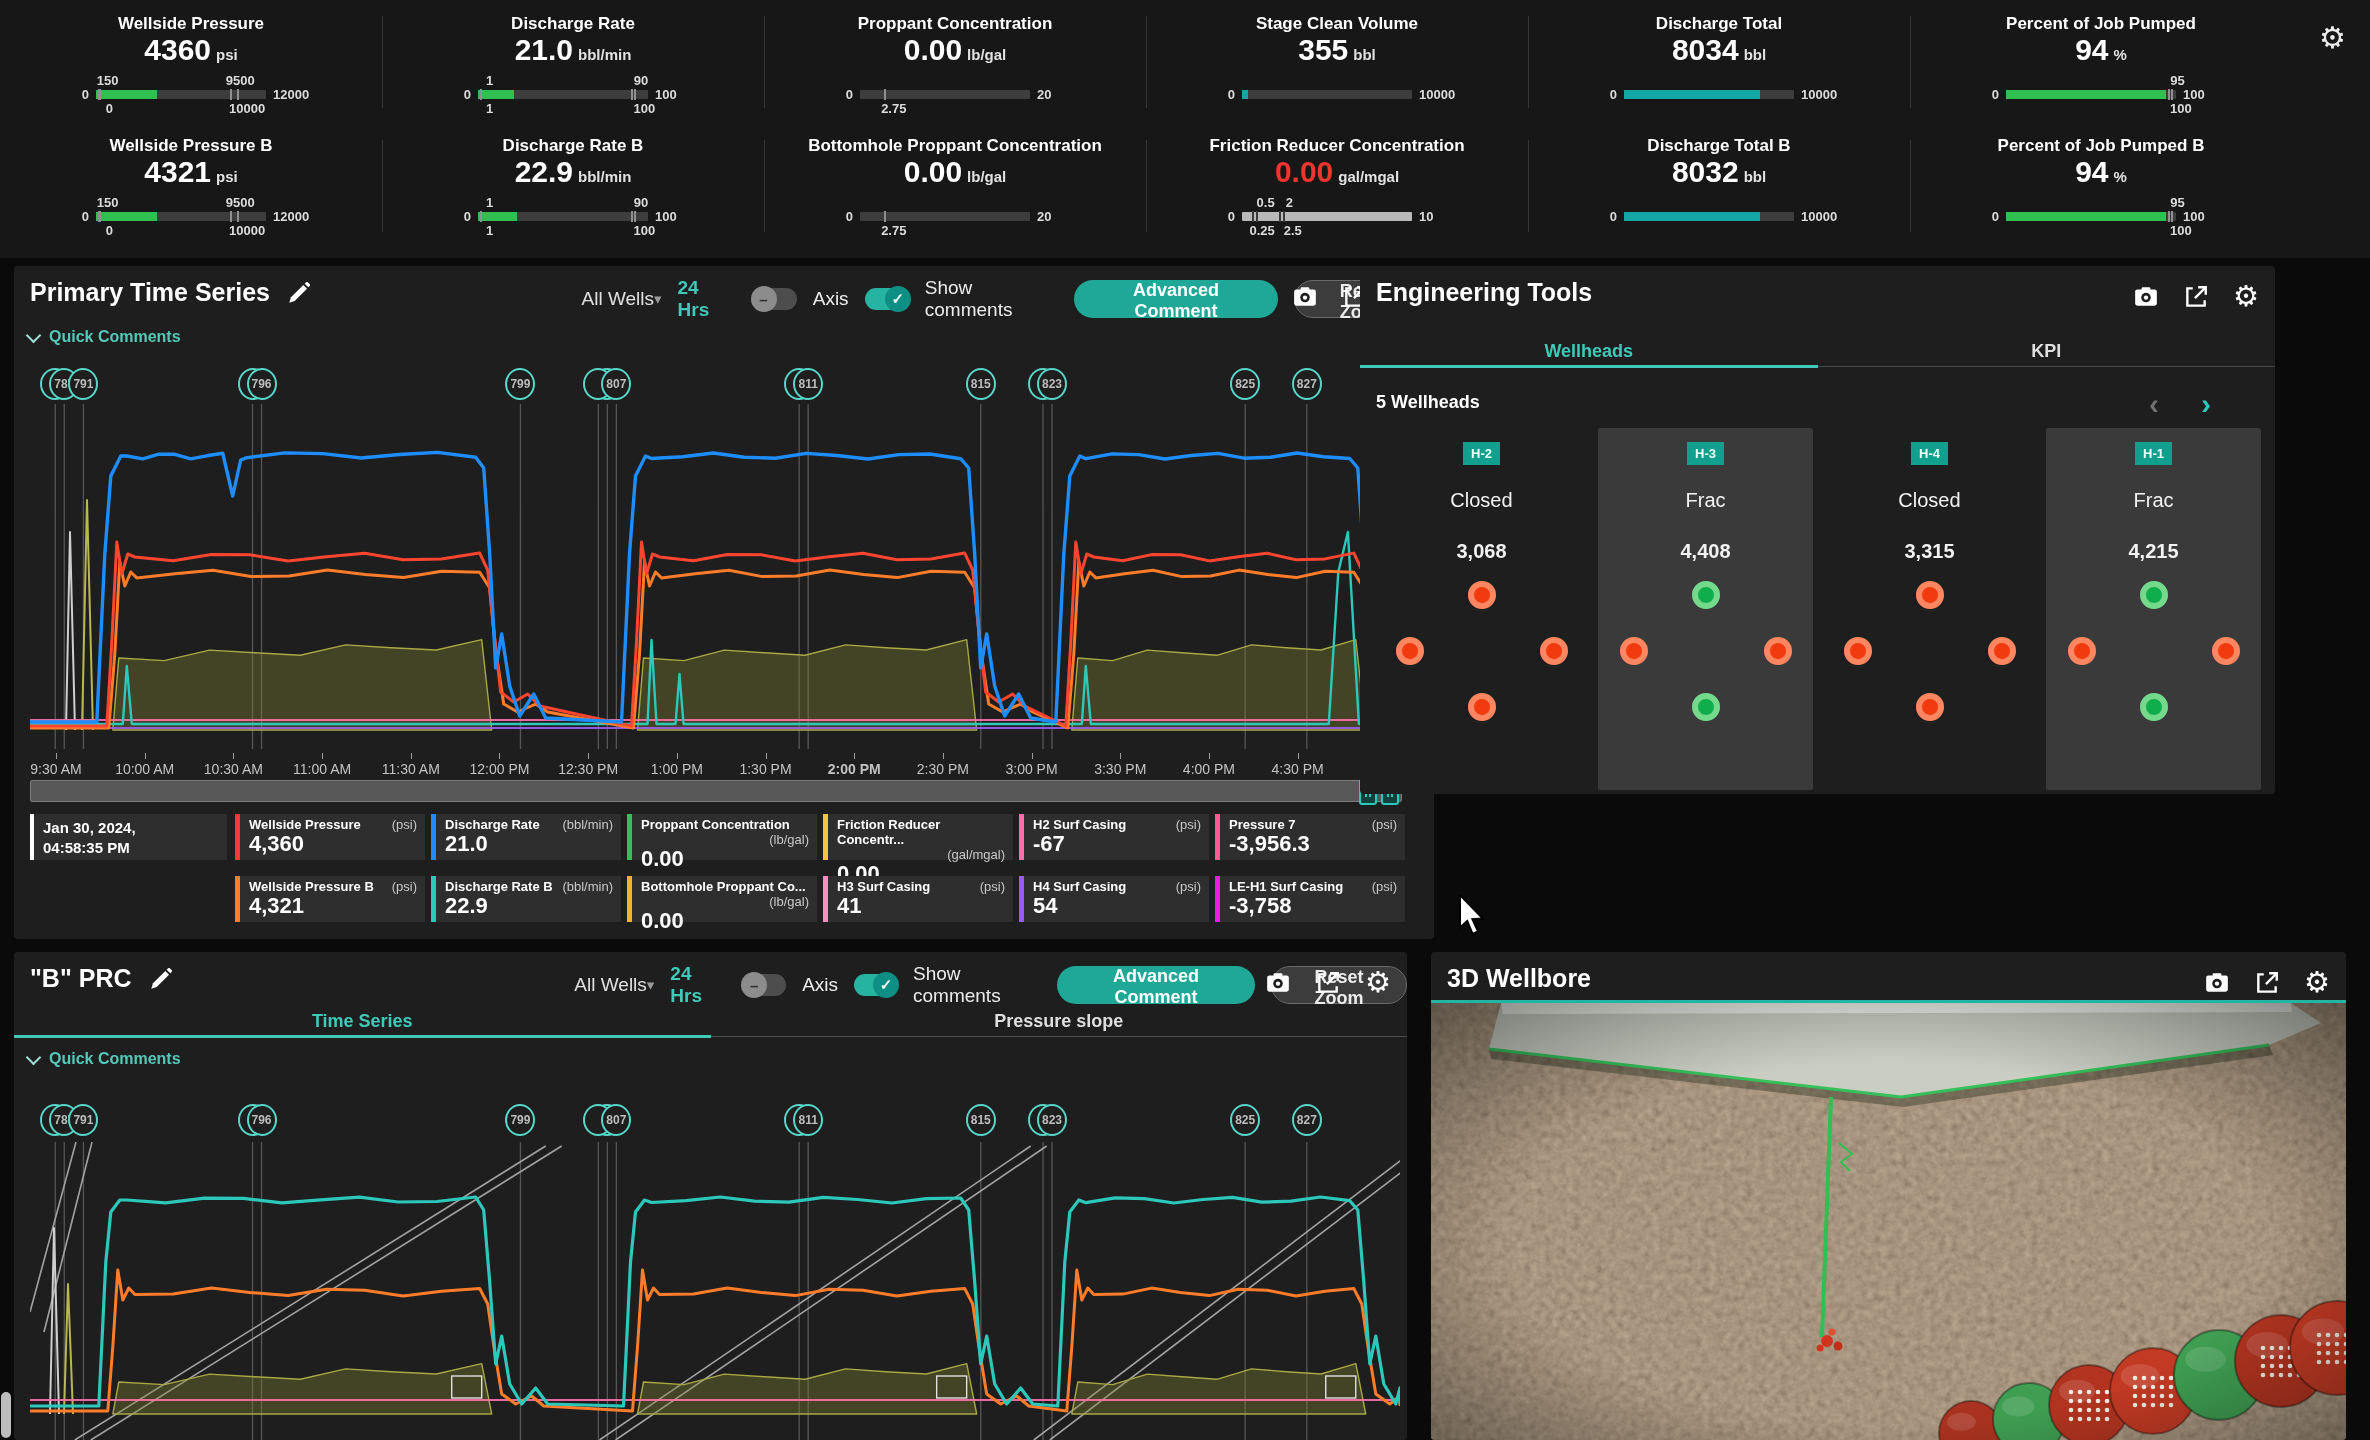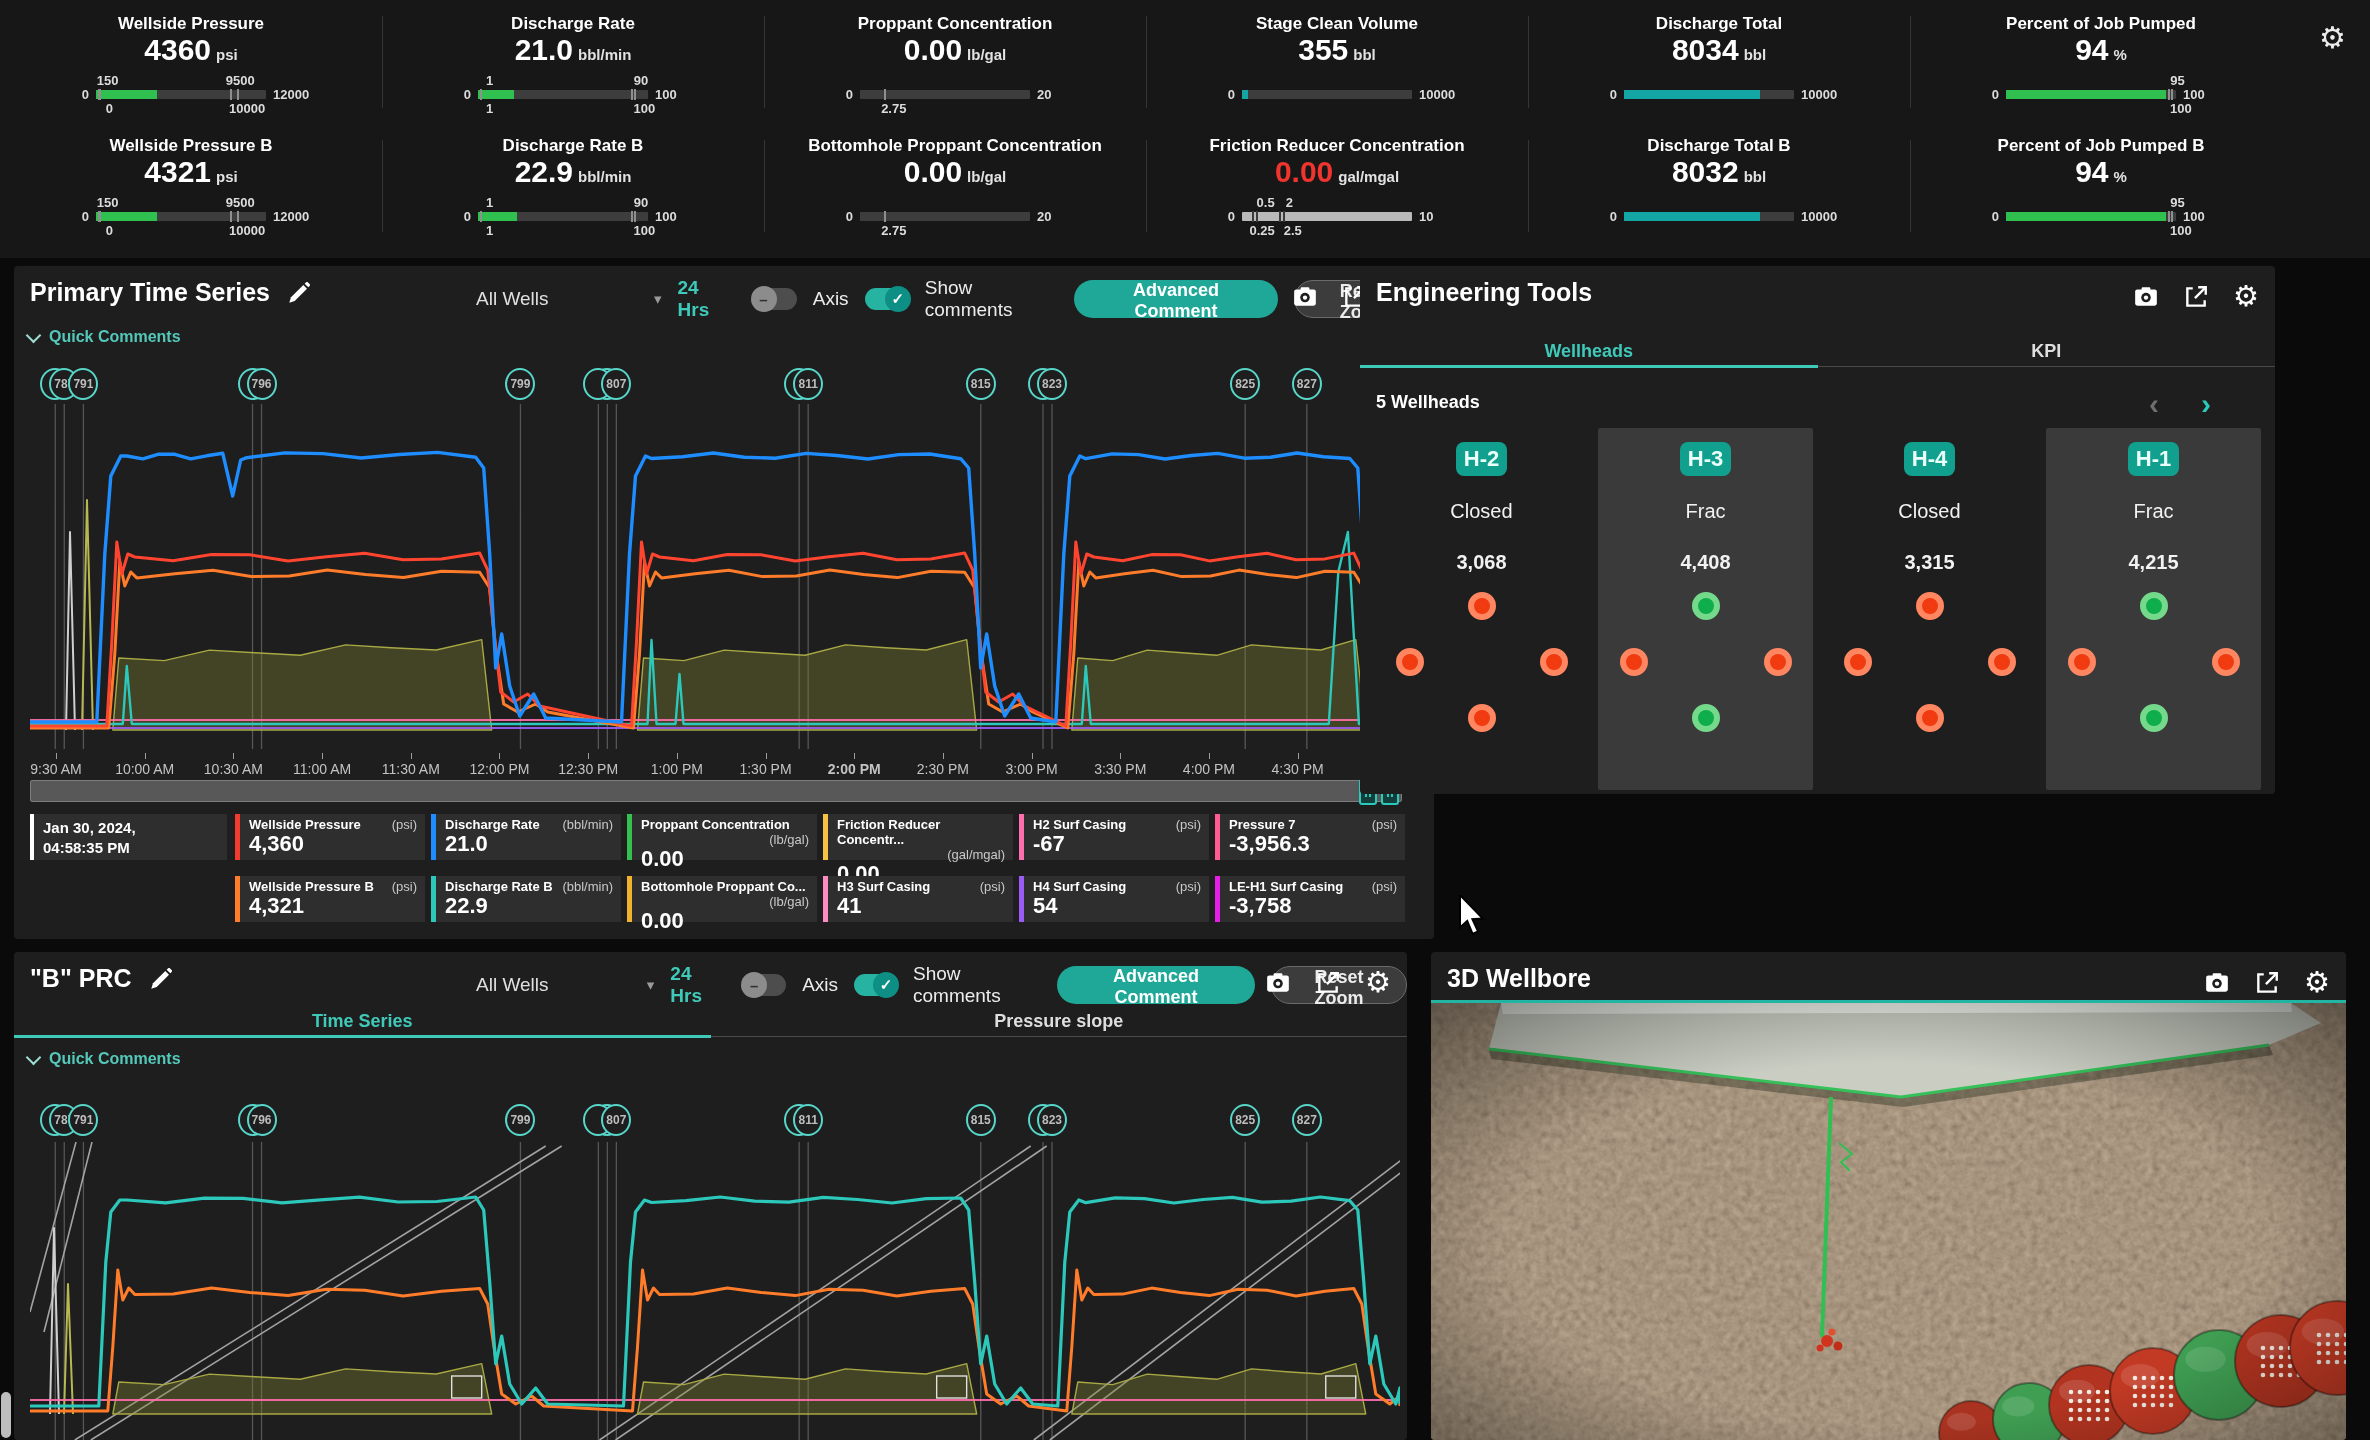--- a/index.html
+++ b/index.html
@@ -29,21 +29,21 @@
   #primary-panel{left:14px;top:266px;width:1393px;height:673px;padding-left:27px;}
   #eng-panel{left:1360px;top:266px;width:915px;height:528px;}
   #bprc-panel{left:14px;top:952px;width:1393px;height:488px;}
   #wellbore-panel{left:1431px;top:952px;width:915px;height:488px;}
   .titlewrap{position:absolute;left:16px;top:12px;display:flex;gap:16px;align-items:center;}
   .p-title{font-size:25px;font-weight:bold;margin:0;}
   .icon-btn{background:none;border:none;padding:0;cursor:pointer;display:flex;align-items:center;}
   .iconset{position:absolute;right:16px;top:16px;display:flex;gap:24px;align-items:center;}
   .gear-txt{font-size:29px;color:#fff;line-height:1;}
   .controls{position:absolute;left:462px;top:14px;display:flex;align-items:center;gap:16px;height:38px;}
-  .dd{width:196px;display:flex;justify-content:space-between;align-items:center;color:#e0e0e0;font-size:19px;cursor:pointer;}
+  .dd{width:196px;display:flex;justify-content:flex-end;align-items:center;color:#e0e0e0;font-size:19px;cursor:pointer;}
   .dd .caret{color:#9a9a9a;font-size:15px;}
   .range-lbl{color:#3fc9b9;font-size:19px;font-weight:bold;margin-right:4px;}
   .tgl{width:46px;height:22px;border-radius:11px;position:relative;border:none;cursor:pointer;}
   .tgl.off{background:#4d4d4d;}
   .tgl.on{background:#27b3a2;}
   .knob{position:absolute;top:-2px;width:26px;height:26px;border-radius:50%;display:flex;align-items:center;justify-content:center;font-size:15px;font-weight:bold;}
   .tgl.off .knob{left:-2px;background:#8c8c8c;color:#2e2e2e;}
   .tgl.on .knob{right:-2px;background:#0e8f85;color:#fff;}
   .tgl-lbl{font-size:19px;color:#ececec;}
   .pill{height:38px;border-radius:19px;font-size:18px;font-weight:bold;border:none;cursor:pointer;padding:0 20px;font-family:inherit;}
@@ -72,21 +72,21 @@
   
   .tabs{position:absolute;width:100%;}
   .tab{position:absolute;top:0;width:50%;text-align:center;font-size:18px;color:#dedede;cursor:pointer;background:none;border:none;font-family:inherit;font-weight:bold;}
   .tab.active{color:#3fc9b9;}
   .tab-underline{position:absolute;height:1px;background:#4a4a4a;width:100%;}
   .tab-underline-active{position:absolute;height:3px;background:#3fc9b9;top:-1px;}
   
   #eng-cards{position:absolute;left:14px;top:162px;right:14px;height:362px;display:flex;gap:9px;}
   .wh-card{flex:1;position:relative;text-align:center;border-radius:2px;cursor:pointer;}
   .wh-card.highlight{background:#3a3a3a;}
-  .wh-badge{display:inline-block;margin-top:14px;background:#12a08e;color:#eafffa;font-weight:bold;font-size:22px;padding:4px 8px;border-radius:8px;}
+  .wh-badge{display:inline-block;margin-top:14px;background:#12a08e;color:#eafffa;font-weight:bold;font-size:13px;padding:4px 8px;border-radius:0;}
   .wh-status{margin-top:24px;font-size:20px;color:#f2f2f2;}
   .wh-val{margin-top:28px;font-size:20px;font-weight:bold;color:#f2f2f2;}
   .wh-dots{position:relative;height:170px;margin-top:10px;}
   .vdot{position:absolute;width:16px;height:16px;border-radius:50%;transform:translate(-50%,-50%);}
   .vdot.red{background:#f03a10;border:6px solid #ff8660;}
   .vdot.green{background:#0fae4a;border:6px solid #74d98a;}
   .wh-nav{position:absolute;top:122px;font-size:30px;font-weight:bold;background:none;border:none;cursor:pointer;line-height:1;}
   
   #wb-divider{position:absolute;left:0;top:48px;width:100%;height:3px;background:#23b5a3;}
   

